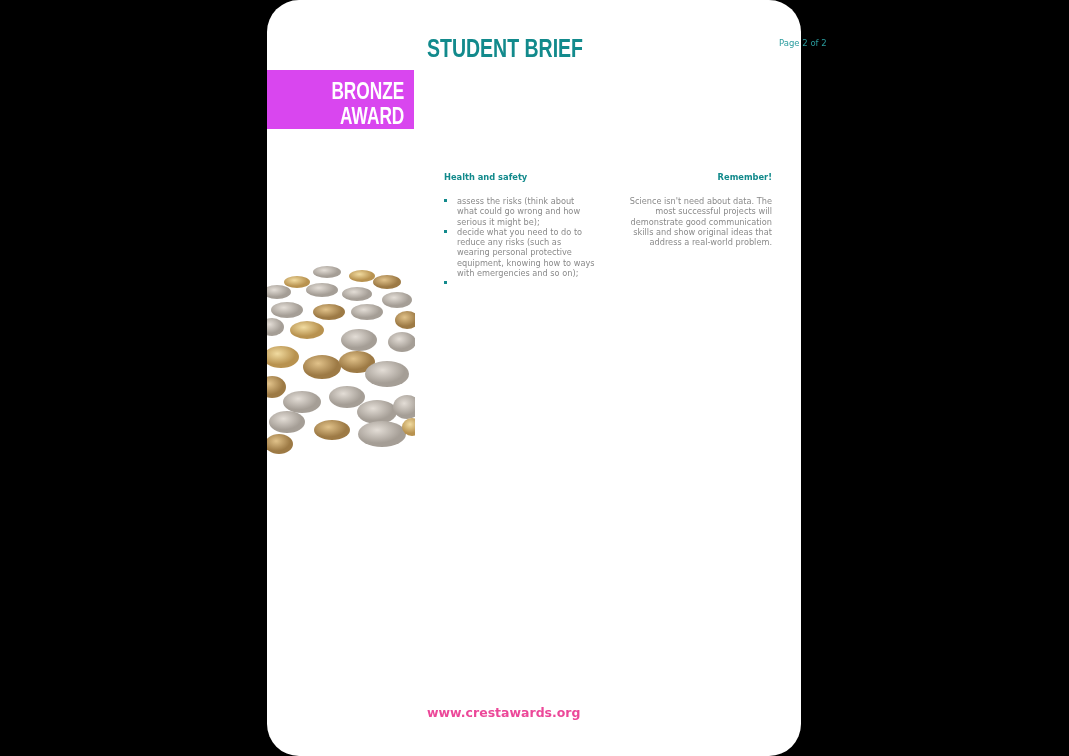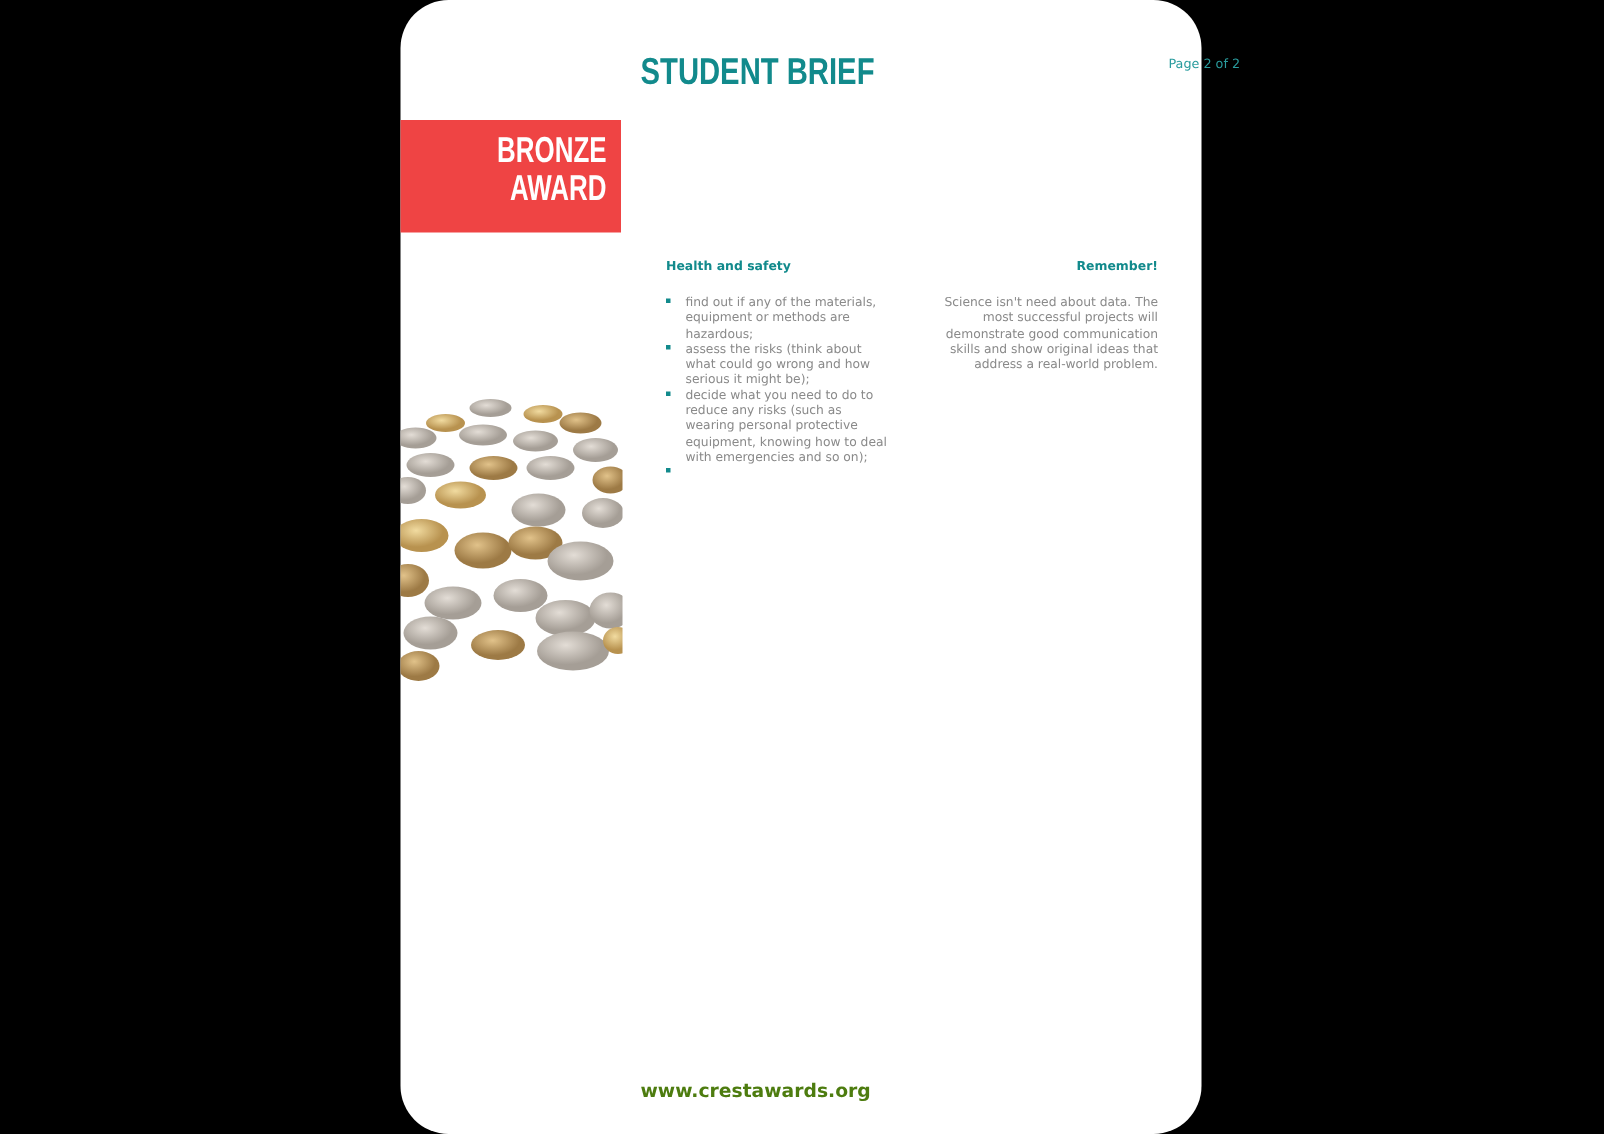--- a/index.html
+++ b/index.html
@@ -1,31 +1,31 @@
 <!DOCTYPE html>
 <html><head>
 <meta charset="utf-8">
 <style>
   html, body { margin:0; padding:0; }
   body { width:1069px; height:756px; background:#000; position:relative; overflow:hidden; font-family:"DejaVu Sans", sans-serif; }
   .page { position:absolute; left:267px; top:0; width:534px; height:756px; background:#fff;border-radius:32px; }
   .title { position:absolute; left:160px; top:33px; font-family:"Liberation Sans", sans-serif; font-weight:bold; font-size:25px; color:#128a8c; letter-spacing:0px; transform:scaleX(0.78); transform-origin:left top; white-space:nowrap; line-height:30px; }
   .pagenum { position:absolute; left:464px; top:38px; font-size:8.5px; color:#2a9c9e; white-space:nowrap;margin-left:48px; }
-  .award { position:absolute; left:0; top:80px; width:147px; height:75px; background:#ef4444; }
+  .award { position:absolute; left:0; top:70px; width:147px; height:59px; background:#d946ef; }
   .award .txt { position:absolute; right:10px; top:8px; font-family:"Liberation Sans", sans-serif; font-weight:bold; font-size:24px; line-height:25px; color:#fff; text-align:right; transform:scaleX(0.72); transform-origin:right top; }
   .coins { position:absolute; left:0; top:262px; width:148px; height:220px; }
   .col { position:absolute; top:172px; width:152px; font-size:8.2px; line-height:10.3px; color:#8a8a8a; }
   .col1 { left:177px; }
   .col2 { left:353px;text-align:right; }
   .col h3 { margin:0 0 13px 0; font-size:8.3px; font-weight:bold; color:#128a8c; line-height:11px; }
   .col p { margin:0 0 7px 0; }
   .col ul { margin:4px 0 0 0; padding:0; list-style:none; }
   .col li { position:relative; padding-left:13px; }
   .col li .bullet { position:absolute; left:0; top:3px; width:3px; height:3px; background:#128a8c; }
-  .footer { position:absolute; left:160px; top:705px; font-size:12.5px; color:#4d7c0f; font-weight:600; white-space:nowrap;margin-top:14px; }
+  .footer { position:absolute; left:160px; top:705px; font-size:12.5px; color:#ec4899; font-weight:600; white-space:nowrap; }
 </style>
 </head>
 <body>
 
 <div class="page">
   <div class="title">STUDENT BRIEF</div>
   <div class="pagenum">Page 2 of 2</div>
 
   <div class="award">
     <div class="txt">
@@ -77,23 +77,22 @@
     <ellipse cx="20" cy="160" rx="18" ry="11" fill="url(#gS)"></ellipse>
     <ellipse cx="65" cy="168" rx="18" ry="10" fill="url(#gB)"></ellipse>
     <ellipse cx="115" cy="172" rx="24" ry="13" fill="url(#gS)"></ellipse>
     <ellipse cx="12" cy="182" rx="14" ry="10" fill="url(#gB)"></ellipse>
     <ellipse cx="145" cy="165" rx="10" ry="9" fill="url(#gG)"></ellipse>
   </svg>
 
   <div class="col col1">
     <h3>Health and safety</h3>
     <ul>
-      <li><span class="bullet"></span><span>find out if any of the materials, equipment or methods are hazardous;</span></li>
       <li><span class="bullet"></span><span>assess  the risks (think about what could go wrong and how serious it might be);</span></li>
-      <li><span class="bullet"></span><span>decide what you need to do to reduce any risks (such as wearing personal protective equipment, knowing how to deal with emergencies and so on);</span></li>
+      <li><span class="bullet"></span><span>decide what you need to do to reduce any risks (such as wearing personal protective equipment, knowing how to ways with emergencies and so on);</span></li>
       <li><span class="bullet"></span></li>
     </ul>
   </div>
 
   <div class="col col2">
     <h3>Remember!</h3>
     <p>Science isn't need about data. The most successful projects will demonstrate good communication skills and show original ideas that address a real-world problem.</p>
   </div>
 
   <div class="footer">www.crestawards.org</div>

